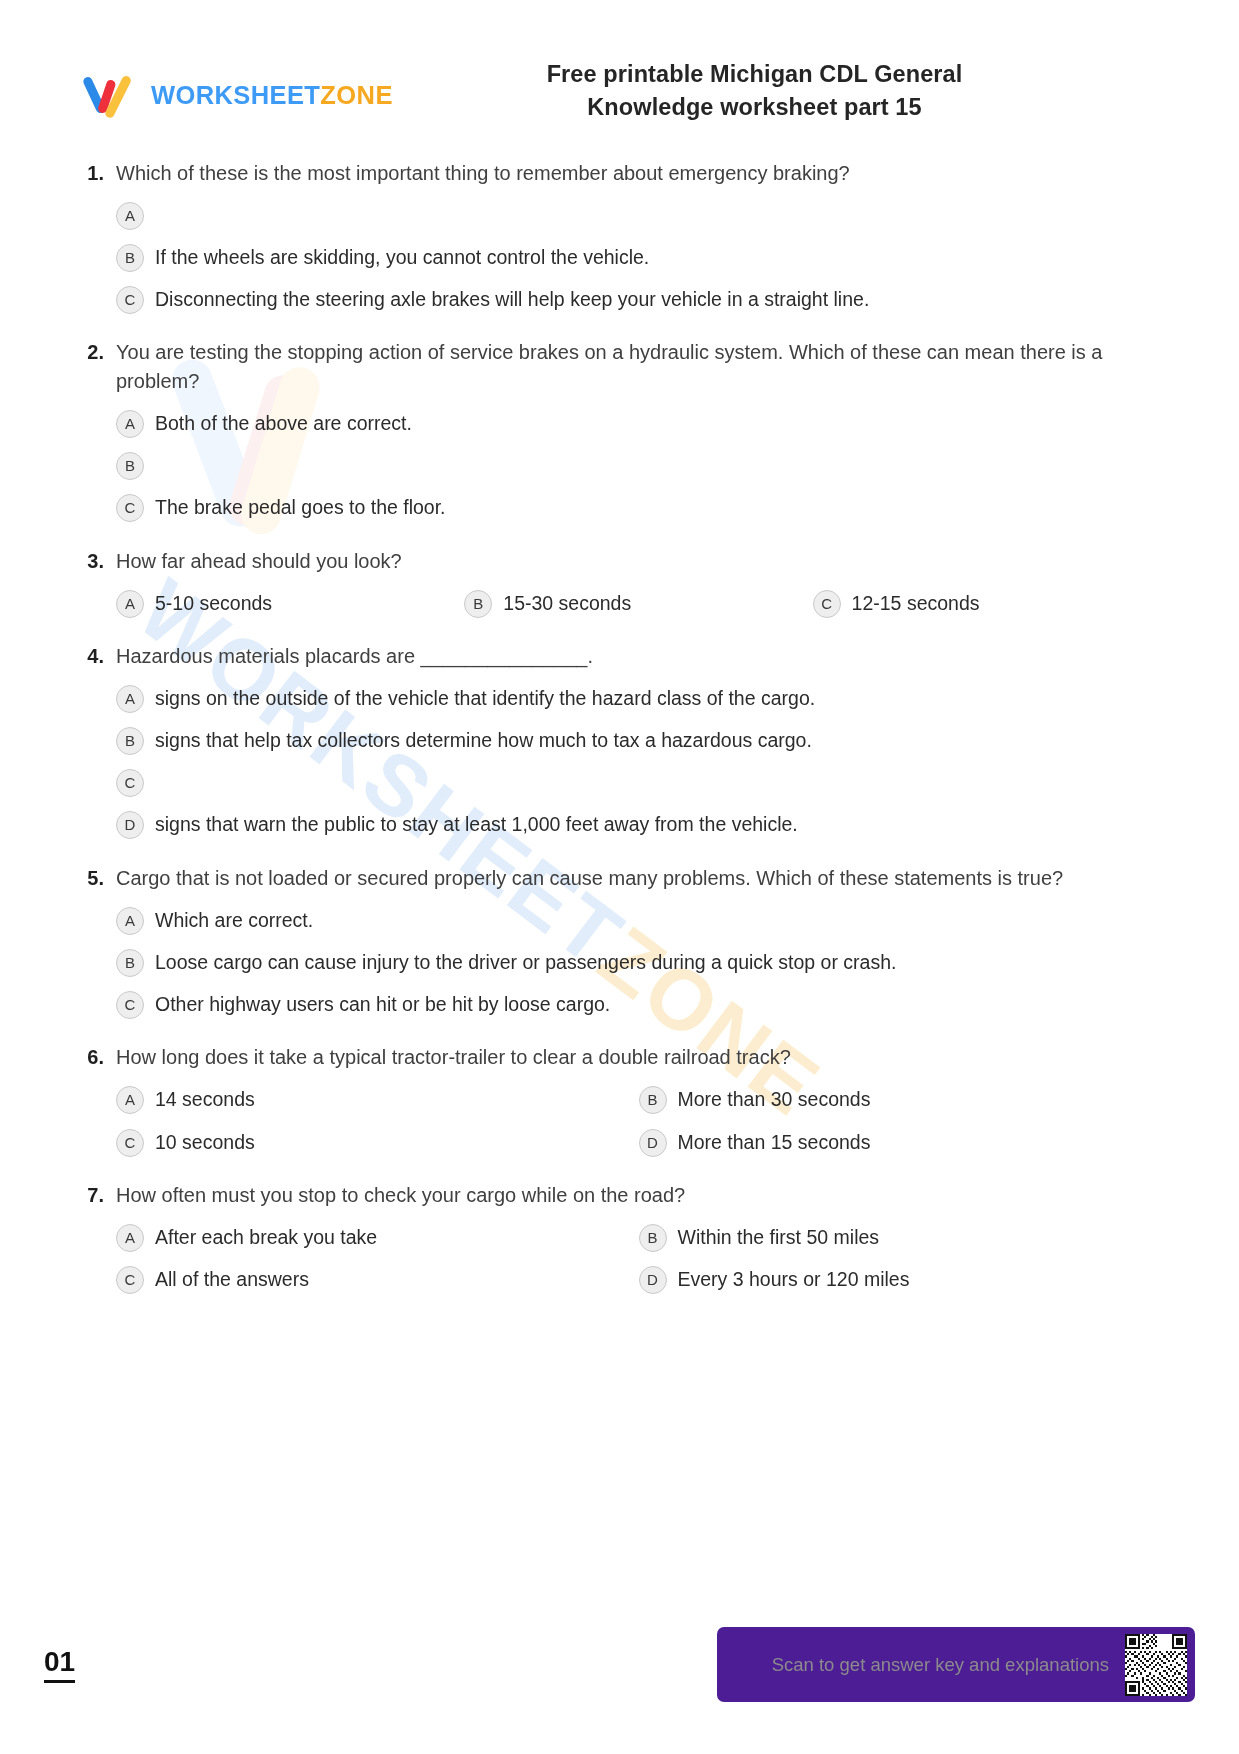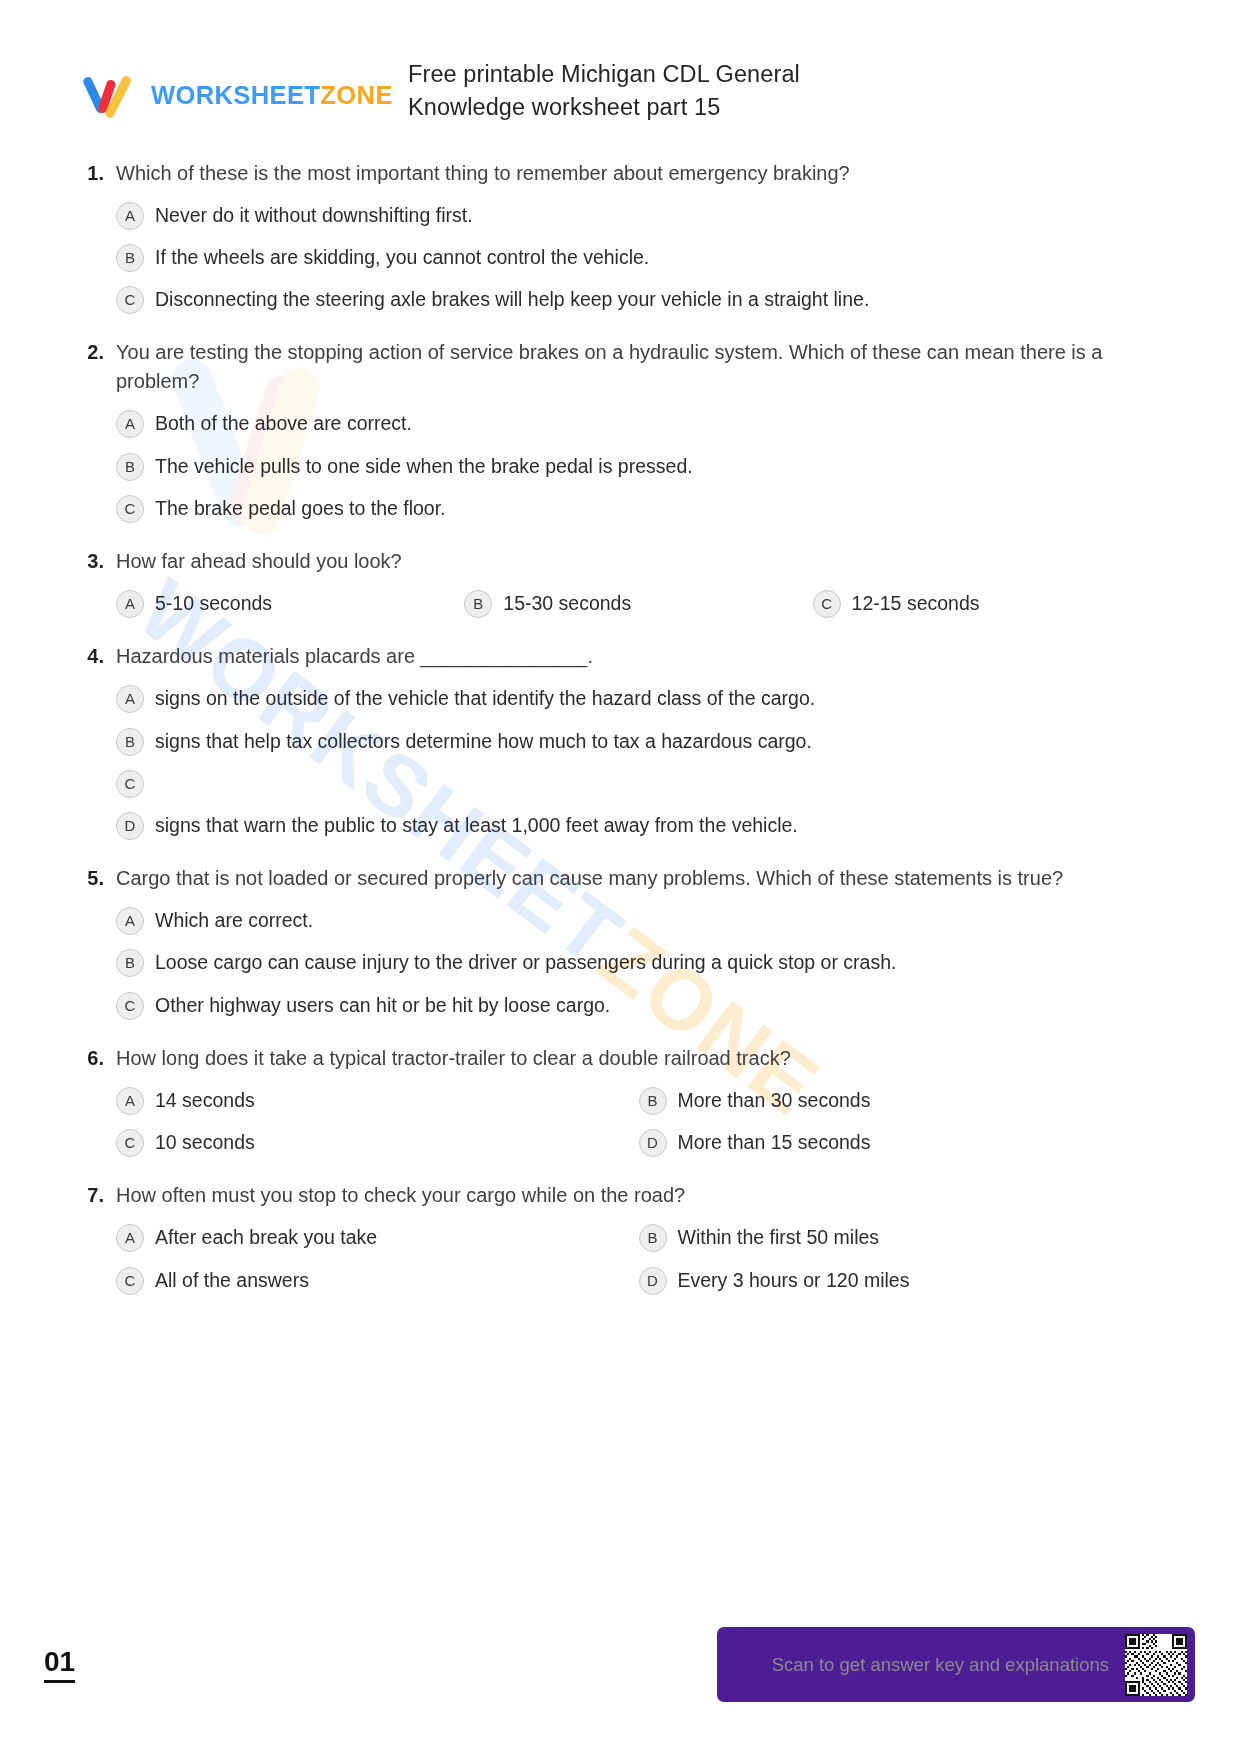--- a/index.html
+++ b/index.html
@@ -72,22 +72,23 @@
   .brand-word {
     font-size: 25.5px;
     font-weight: 700;
     letter-spacing: 0.4px;
   }
   .brand-word .w1 { color: #3d9bf5; }
   .brand-word .w2 { color: #f6a820; }
 
   .doc-title {
     flex: 1 1 auto;
+    text-align: center;
     font-size: 23.5px;
-    font-weight: 400;
+    font-weight: 700;
     line-height: 1.42;
     color: #252525;
     padding-right: 60px;
     letter-spacing: 0.1px;
   }
 
   
   .questions {
     padding: 34px 78px 0 78px;
   }
@@ -232,21 +233,20 @@
 
   <div class="questions" id="questions-root">
       <div class="q-block">
         <div class="q-row">
           <div class="q-num">1.</div>
           <div class="q-text">Which of these is the most important thing to remember about emergency braking?</div>
         </div>
         <div class="opts stack">
           <div class="opt">
             <div class="bubble">A</div>
-            <div class="opt-text">Never do it without downshifting first.</div>
           </div>
           <div class="opt">
             <div class="bubble">B</div>
             <div class="opt-text">If the wheels are skidding, you cannot control the vehicle.</div>
           </div>
           <div class="opt">
             <div class="bubble">C</div>
             <div class="opt-text">Disconnecting the steering axle brakes will help keep your vehicle in a straight line.</div>
           </div>
         </div>
@@ -256,21 +256,20 @@
           <div class="q-num">2.</div>
           <div class="q-text">You are testing the stopping action of service brakes on a hydraulic system. Which of these can mean there is a problem?</div>
         </div>
         <div class="opts stack">
           <div class="opt">
             <div class="bubble">A</div>
             <div class="opt-text">Both of the above are correct.</div>
           </div>
           <div class="opt">
             <div class="bubble">B</div>
-            <div class="opt-text">The vehicle pulls to one side when the brake pedal is pressed.</div>
           </div>
           <div class="opt">
             <div class="bubble">C</div>
             <div class="opt-text">The brake pedal goes to the floor.</div>
           </div>
         </div>
       </div>
       <div class="q-block">
         <div class="q-row">
           <div class="q-num">3.</div>

